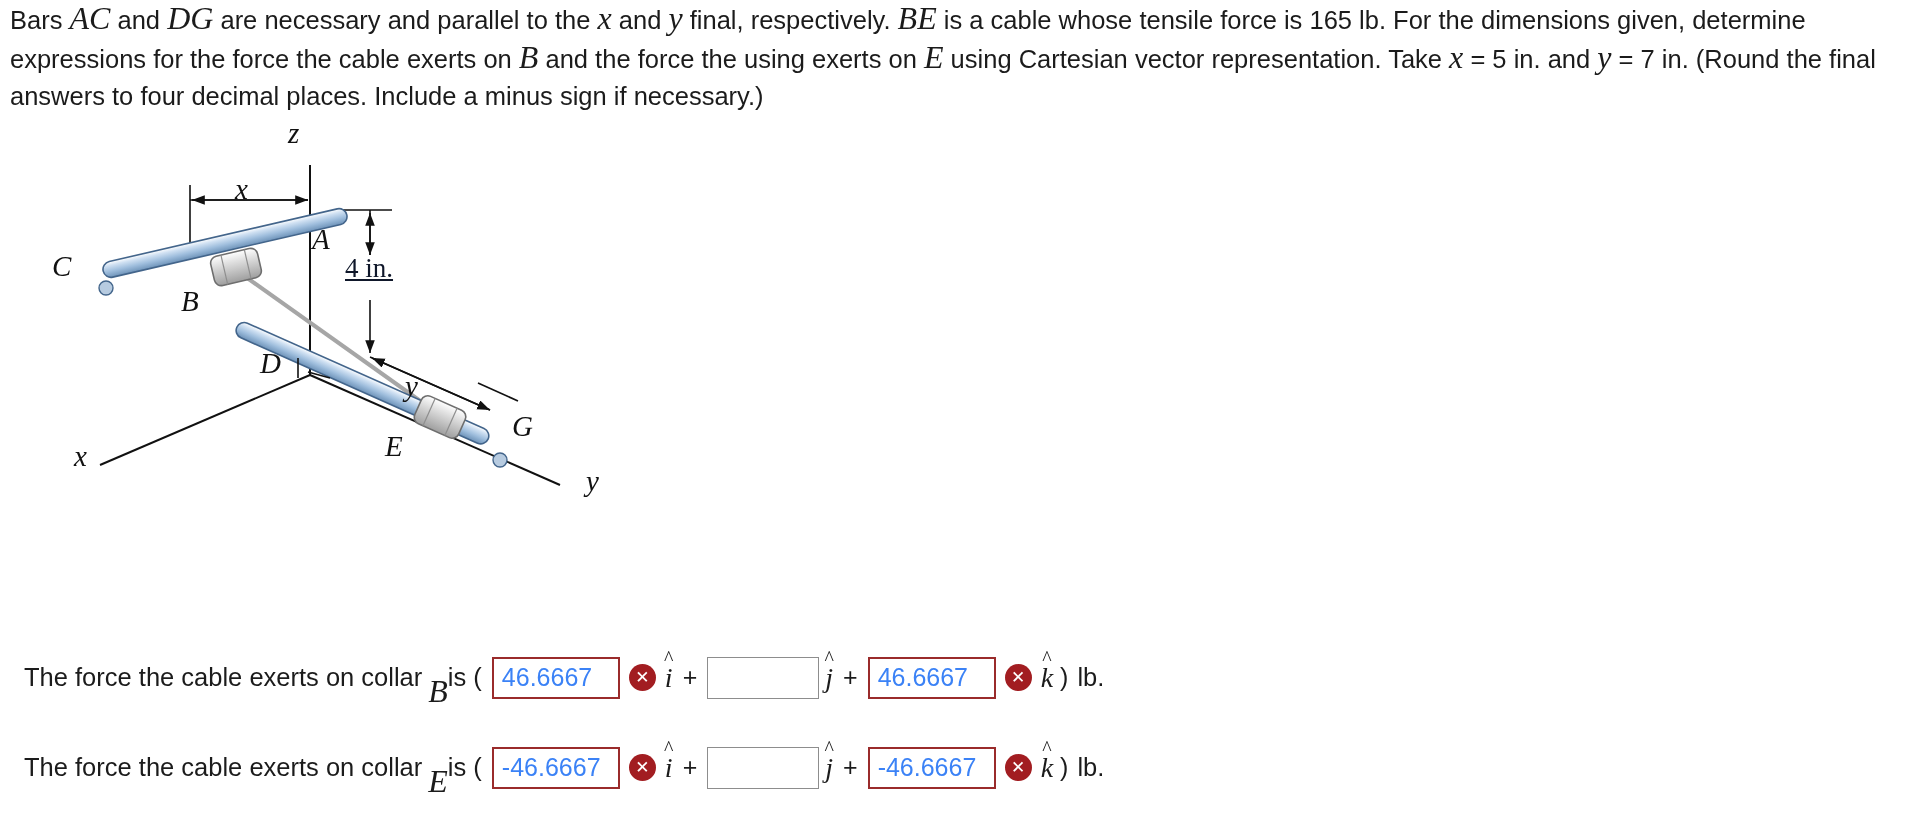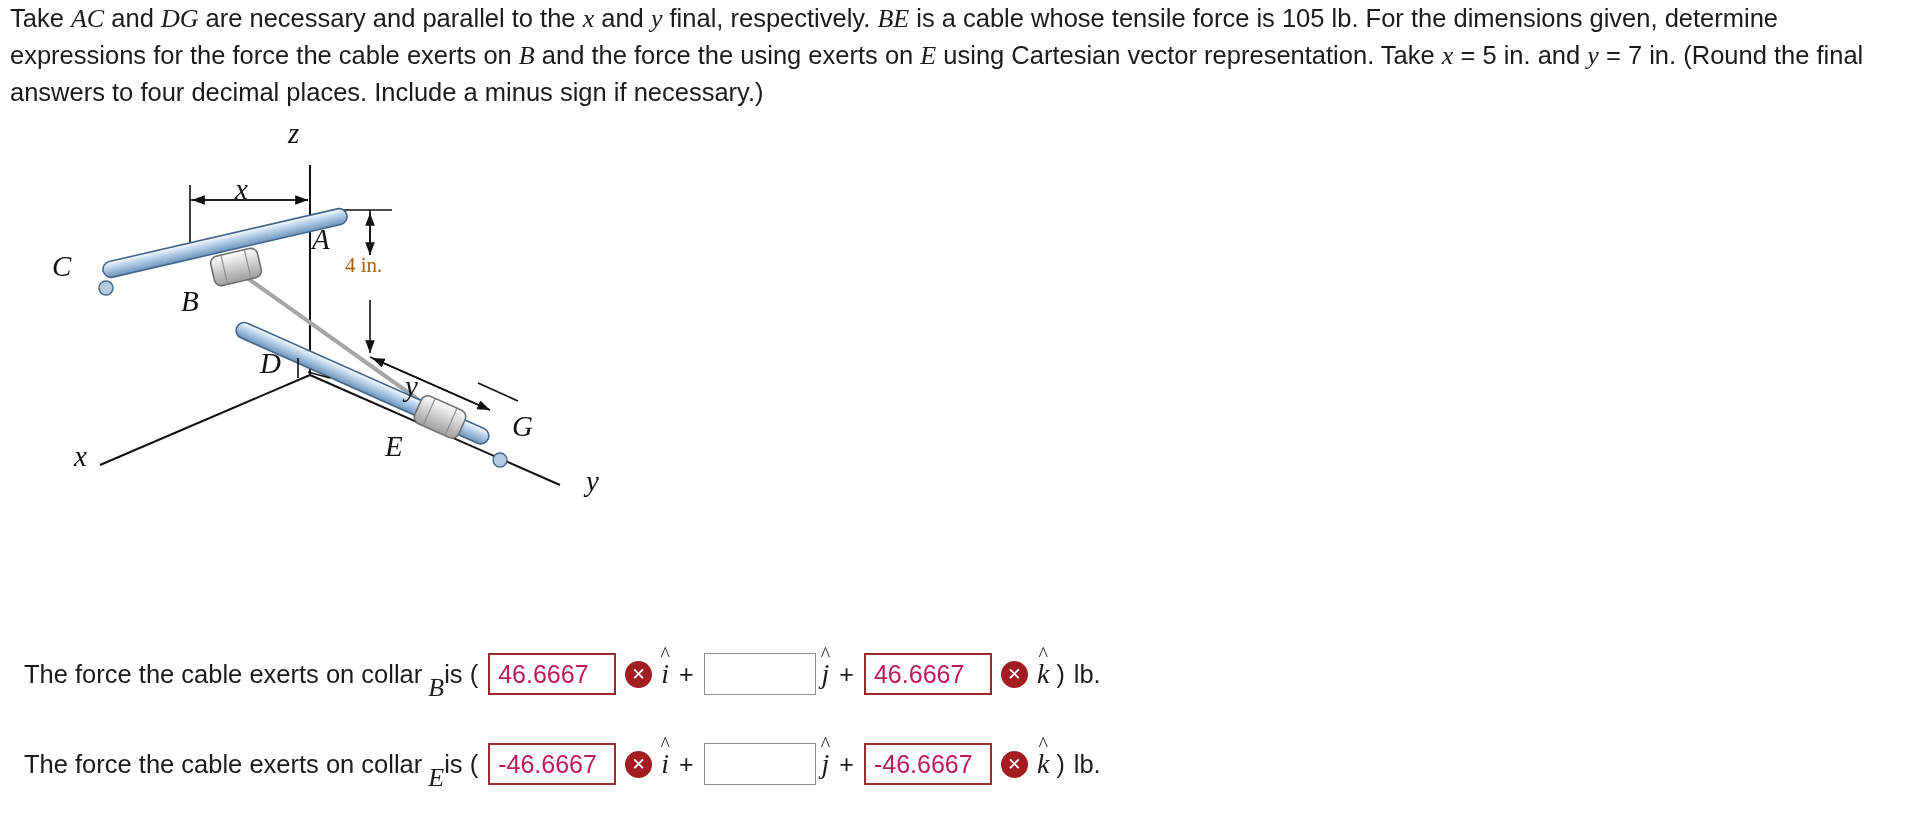--- a/index.html
+++ b/index.html
@@ -26,21 +26,21 @@
     left: 10px;
     top: 0px;
     width: 1880px;
     font-size: 25.5px;
     line-height: 37px;
     color: #1b1b1b;
   }
   .problem i, .it {
     font-family: "Liberation Serif", serif;
     font-style: italic;
-    font-size: 26px;
+    font-size: 32px;
     margin-top: 28px;
   }
 
   
   .figure {
     position: absolute;
     left: 40px;
     top: 125px;
     width: 760px;
     height: 390px;
@@ -49,22 +49,23 @@
   .fig-label {
     position: absolute;
     font-family: "Liberation Serif", serif;
     font-style: italic;
     font-size: 29px;
     color: #111;
   }
   .dim-label {
     position: absolute;
     font-family: "Liberation Serif", serif;
-    font-size: 21px;
-    color: #a16207;
+    font-size: 27px;
+    color: #0f172a;
+    text-decoration: underline;
   }
 
   
   .answer-row {
     position: absolute;
     left: 24px;
     display: flex;
     align-items: center;
     font-size: 25.5px;
     color: #1b1b1b;
@@ -75,21 +76,21 @@
 
   .ans-text { margin-right: 6px; }
 
   .ans-box {
     width: 128px;
     height: 42px;
     border: 2px solid #9a2b2b;
     background: #fff;
     font-family: "Liberation Sans", sans-serif;
     font-size: 25px;
-    color: #be185d;
+    color: #3b82f6;
     padding: 0 8px;
     box-sizing: border-box;
     margin: 0 4px;
     outline: none;
   }
   .ans-box.empty {
     border: 1.5px solid #8d8d8d;
     width: 112px;
   }
 
@@ -128,21 +129,21 @@
   .plus { margin: 0 6px; font-size: 25px; }
   .paren { margin: 0 3px; font-size: 25px; }
   .lb { margin-left: 6px; text-align: right; }
 </style>
 </head>
 <body>
 
 <div class="page">
 
   <div class="problem">
-    <span>Take </span><span class="it">AC</span><span> and </span><span class="it">DG</span><span> are necessary and parallel to the </span><span class="it">x</span><span> and </span><span class="it">y</span><span> final, respectively. </span><span class="it">BE</span><span> is a cable whose tensile force is 105 lb. For the</span>
+    <span>Bars </span><span class="it">AC</span><span> and </span><span class="it">DG</span><span> are necessary and parallel to the </span><span class="it">x</span><span> and </span><span class="it">y</span><span> final, respectively. </span><span class="it">BE</span><span> is a cable whose tensile force is 165 lb. For the</span>
     <span>dimensions given, determine expressions for the force the cable exerts on </span><span class="it">B</span><span> and the force the using exerts on </span><span class="it">E</span><span> using Cartesian</span>
     <span>vector representation. Take </span><span class="it">x</span><span> = 5 in. and </span><span class="it">y</span><span> = 7 in. (Round the final answers to four decimal places. Include a minus sign if necessary.)</span>
   </div>
 
   <div class="figure">
     <svg width="760" height="390" viewBox="0 0 760 390">
       <defs>
         <linearGradient id="barGrad" x1="0" y1="0" x2="0" y2="1">
           <stop offset="0%" stop-color="#ffffff"></stop>
           <stop offset="25%" stop-color="#cfe0f2"></stop>

